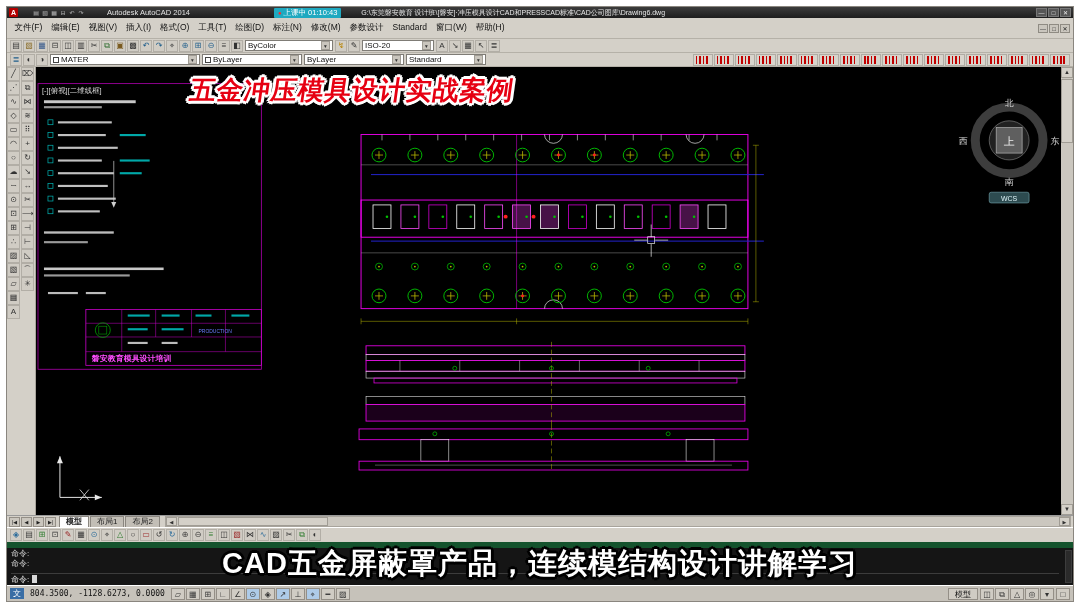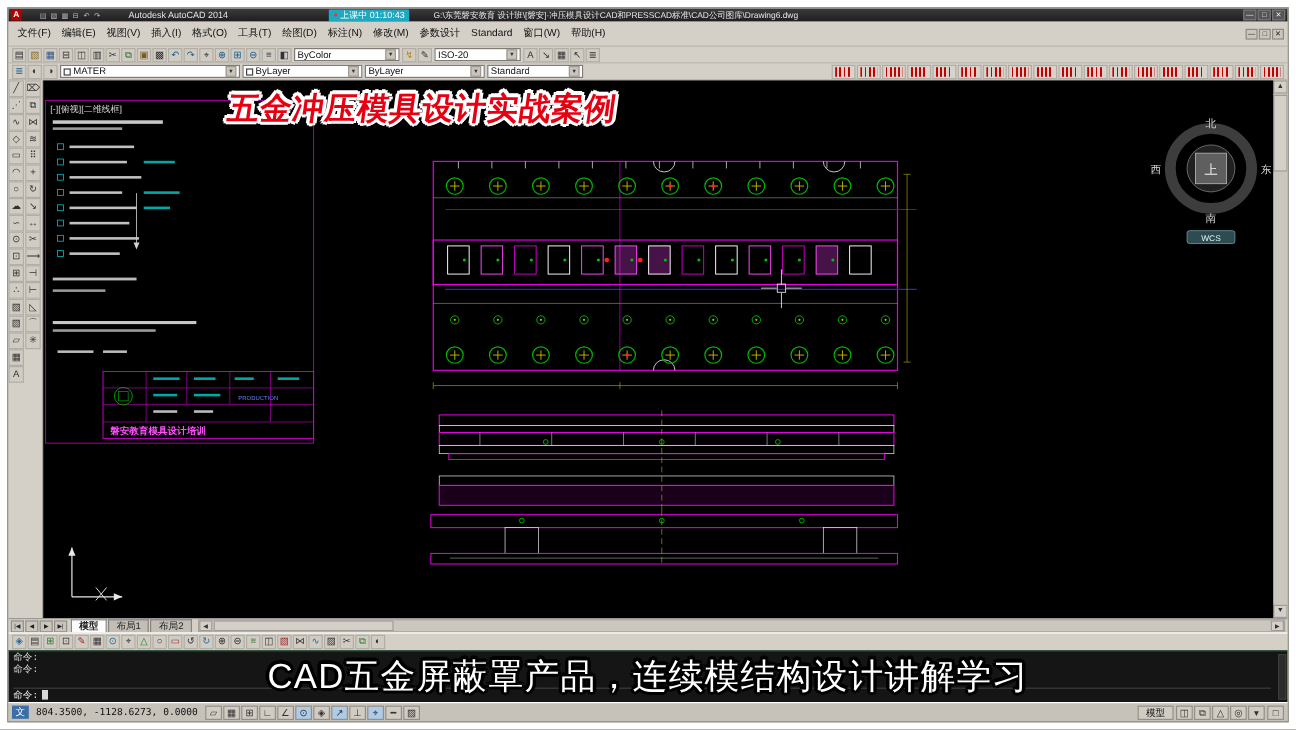--- a/index.html
+++ b/index.html
@@ -58,40 +58,40 @@
 .tab.active{background:#fdfdfd;font-weight:bold}
 .hscroll{flex:1;display:flex;align-items:center;height:11px;background:#cbc7bf;border:1px solid #a8a49c;margin-left:4px}
 .harrow{width:11px;height:9px;background:#d4d0c8;border:1px solid #a09c94;font-size:5px;line-height:8px;text-align:center;color:#333}
 .hthumb{width:150px;height:9px;background:#d4d0c8;border:1px solid #a09c94;margin-left:1px}
 .hspace{flex:1}
 
 
 .btoolbar{flex:0 0 15px;background:#d4d0c8;border-top:1px solid #fff;display:flex;align-items:center;gap:1px;padding:0 3px}
 
 
-.cmd{flex:0 0 43px;background:#151515;border-top:1px solid #14532d;padding:1px 4px;position:relative;font-family:Liberation Mono, monospace}
+.cmd{flex:0 0 43px;background:#151515;border-top:6px solid #14532d;padding:1px 4px;position:relative;font-family:Liberation Sans, sans-serif}
 .cmdline{font-size:8px;line-height:9.5px;color:#d6d6d6;white-space:nowrap}
 .cmdinput{position:absolute;left:4px;right:14px;bottom:1px;border-top:1px solid #3c3c3c;display:flex;align-items:center;height:11px;font-size:8px;color:#e8e8e8}
 .caret{width:5px;height:8px;background:#d8d8d8;margin-left:3px}
 .cmdscroll{position:absolute;right:1px;top:2px;bottom:2px;width:7px;background:#2b2b2b;border:1px solid #3d3d3d}
 
 
 .status{flex:0 0 16px;background:#c6c2ba;border-top:1px solid #fff;display:flex;align-items:center;gap:2px;padding:0 3px}
 .ime{background:#3a6ea5;color:#fff;font-size:8px;height:11px;line-height:11px;padding:0 3px}
 .coords{font-family:"DejaVu Sans Mono",monospace;font-size:8px;color:#111;margin:0 4px;white-space:nowrap}
 .stoggles{display:flex;gap:1px}
 .stoggle{width:14px;height:12px;background:#d0ccc4;border:1px solid #948f87;font-size:8px;line-height:11px;text-align:center;color:#333}
 .stoggle.active{background:#aecbe8}
 .sright{margin-left:auto;display:flex;align-items:center;gap:2px}
 .model-btn{height:12px;line-height:11px;padding:0 6px;background:#d0ccc4;border:1px solid #948f87;font-size:8px;color:#111}
 
 
 .top-banner{position:absolute;left:183px;top:66px;z-index:6;font-size:26px;font-weight:bold;letter-spacing:1px;color:#e60012;transform:skewX(-8deg);white-space:nowrap;
  text-shadow:-2px -2px 0 #fff,2px -2px 0 #fff,-2px 2px 0 #fff,2px 2px 0 #fff,-3px 0 0 #fff,3px 0 0 #fff,0 -3px 0 #fff,0 3px 0 #fff}
-.bottom-banner{position:absolute;left:0;right:0;top:537px;z-index:10;text-align:center;font-size:29px;font-weight:normal;letter-spacing:1px;color:#fff;white-space:nowrap;
+.bottom-banner{position:absolute;left:0;right:0;top:537px;z-index:10;text-align:center;font-size:29px;font-weight:bold;letter-spacing:1px;color:#fff;white-space:nowrap;
  text-shadow:-2px -2px 0 #000,2px -2px 0 #000,-2px 2px 0 #000,2px 2px 0 #000,-3px 0 0 #000,3px 0 0 #000,0 -3px 0 #000,0 3px 0 #000}
 </style>
 </head>
 <body>
 
 <div class="frame">
  <div class="window">
 
   <div class="titlebar">
     <span class="logo">A</span>

